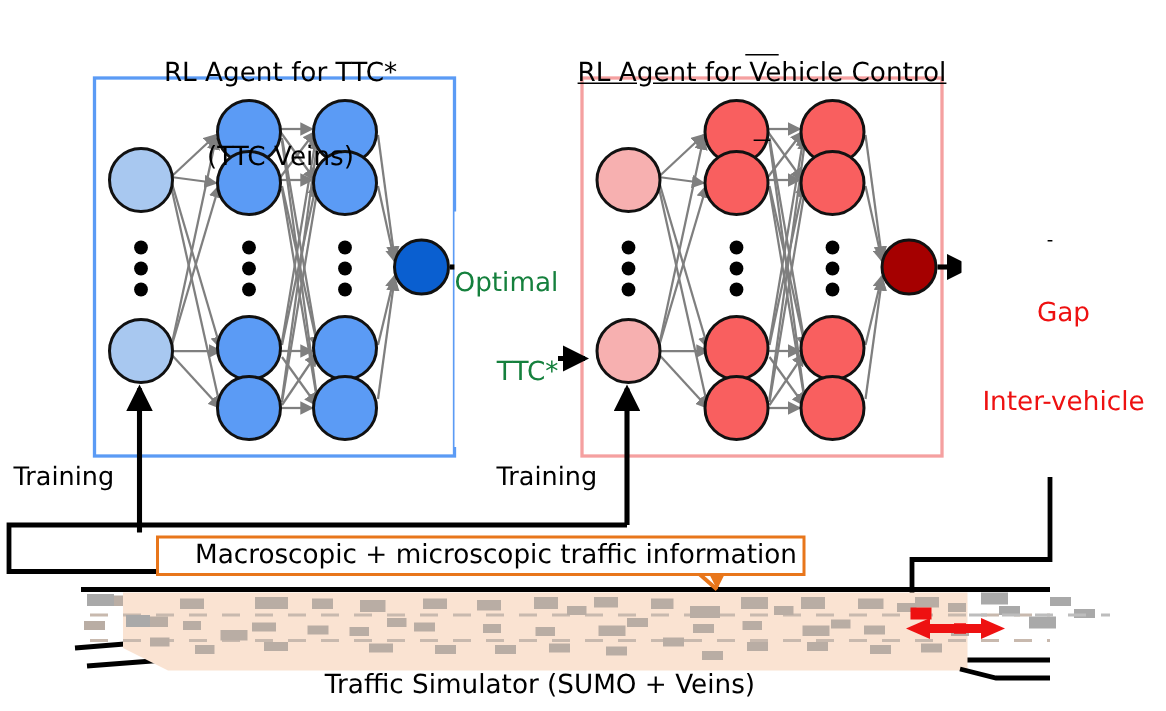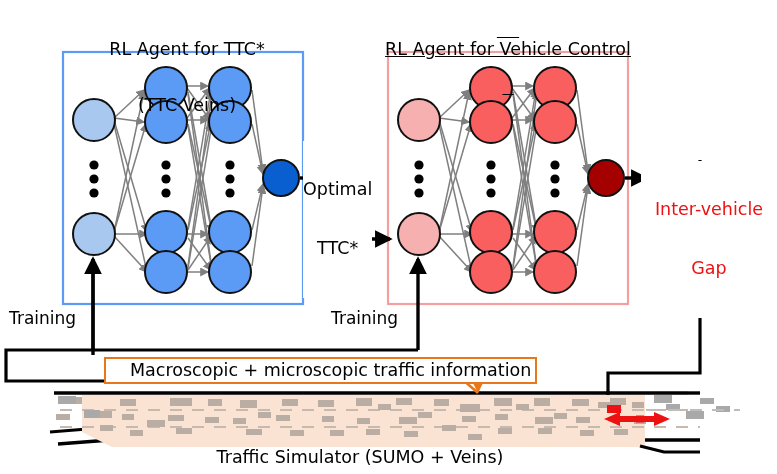--- a/index.html
+++ b/index.html
@@ -39,23 +39,23 @@
     text-align: center;
   }
   .training {
     font-size: 17px;
     color: #000000;
     background: #ffffff;
     padding: 0 1px;
   }
   .optimal {
     font-size: 17.5px;
-    color: #000000;
+    color: #15803d;
     font-weight: 500;
-    text-align: center;
+    text-align: right;
     background: #ffffff;
     line-height: 1.12;
   }
   .intergap {
     font-size: 17.5px;
     color: #ee1111;
     font-weight: 500;
     text-align: center;
     background: #ffffff;
     line-height: 1.12;
@@ -337,22 +337,22 @@
   <div class="lbl title" style="left:358px; top:2px; width:300px;text-decoration:underline;">
     <div>RL Agent for Vehicle Control</div>
   </div>
 
   <div class="lbl optimal" style="left:303px; top:141px;">
     <div>Optimal</div>
     <div>TTC*</div>
   </div>
 
   <div class="lbl intergap" style="left:641px; top:161px; width:136px;">
+    <div>Gap</div>
     <div>Inter-vehicle</div>
-    <div>Gap</div>
   </div>
 
   <div class="lbl training" style="left:8px; top:309px;">Training</div>
 
   <div class="lbl training" style="left:330px; top:309px;">Training</div>
 
   <div class="infobox" style="left:104px; top:357px;padding-left:24px;">Macroscopic + microscopic traffic information</div>
 
   <div class="lbl caption" style="left:140px; top:448px; width:440px;">Traffic Simulator (SUMO + Veins)</div>
 

